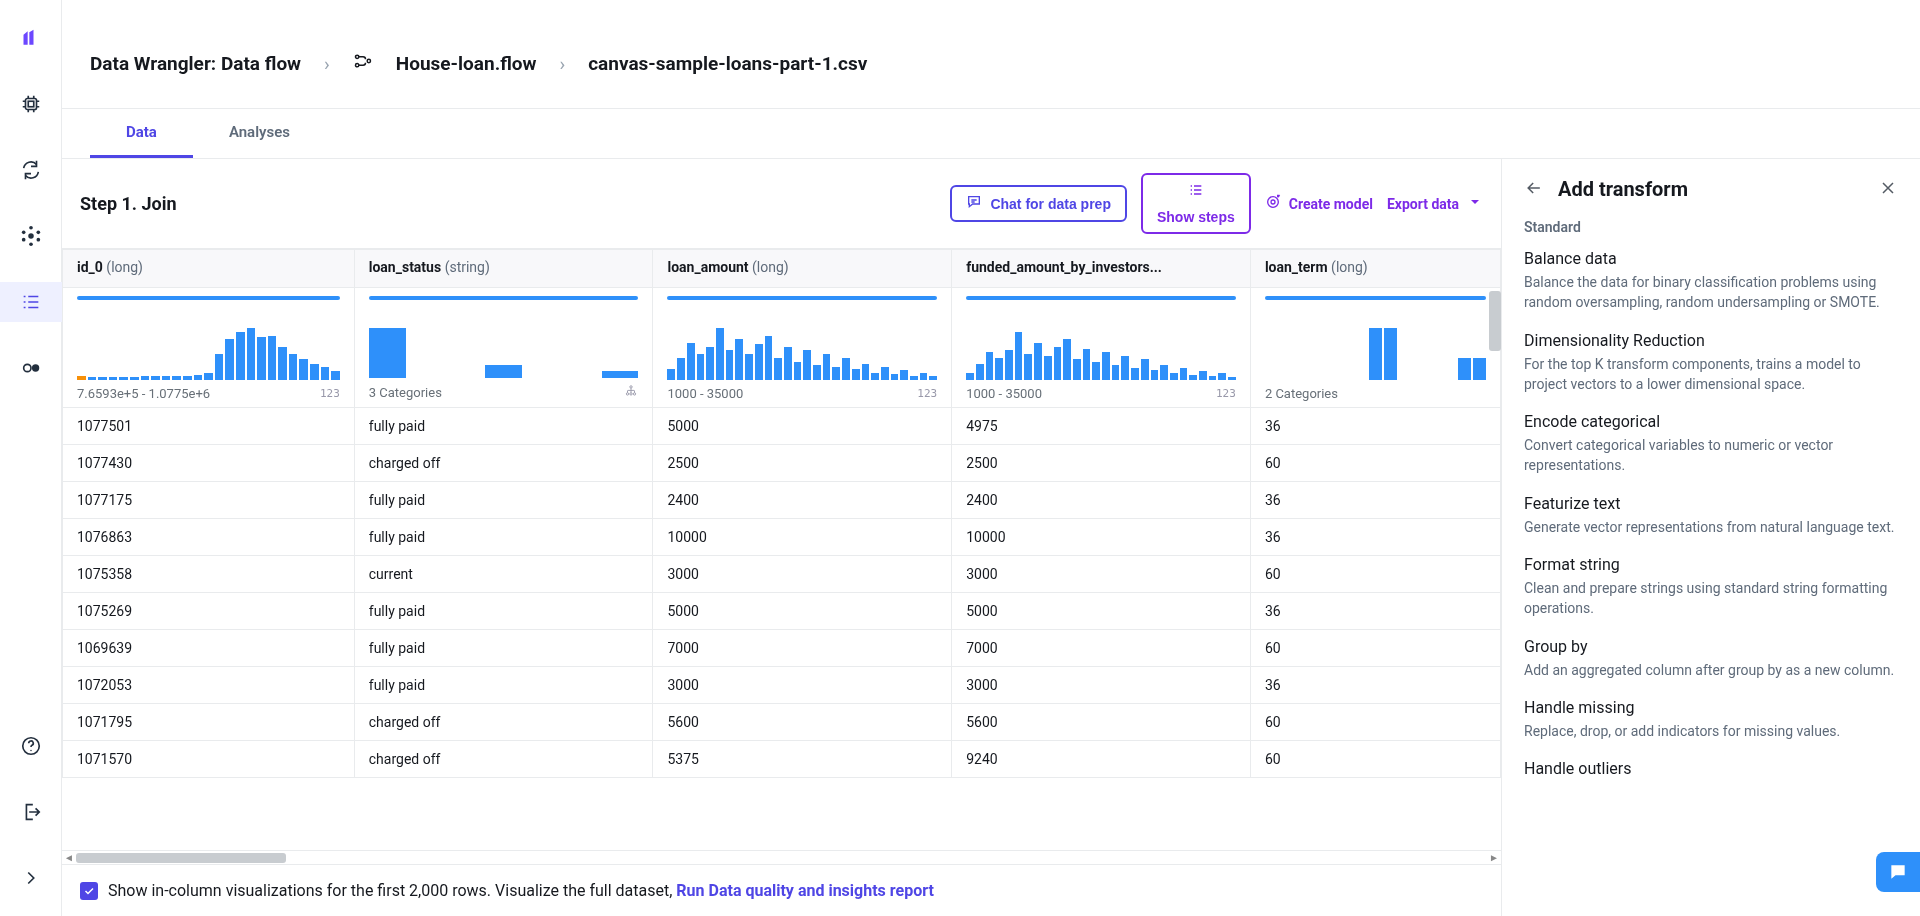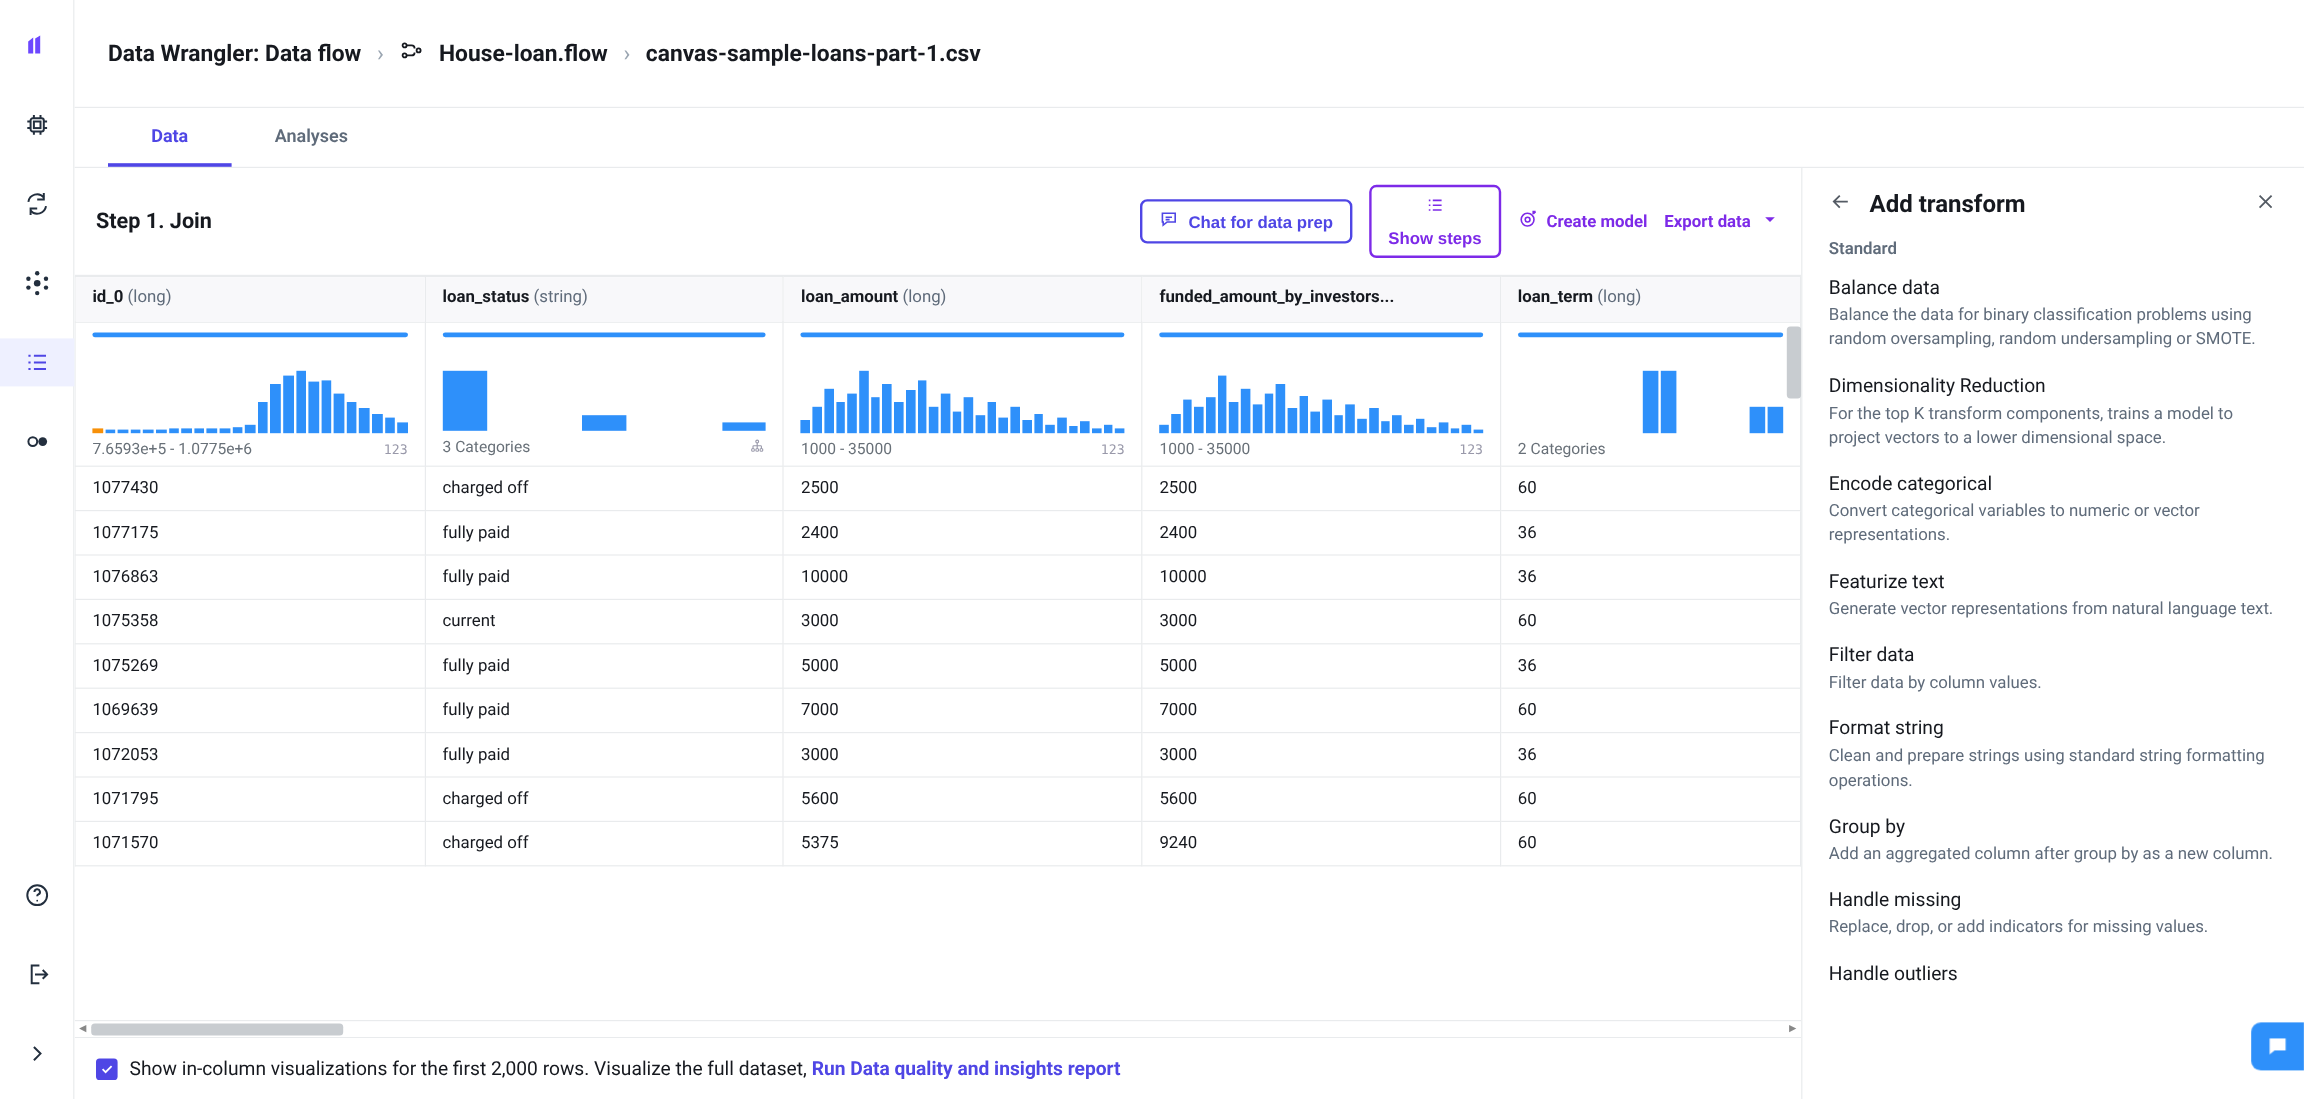--- a/index.html
+++ b/index.html
@@ -40,23 +40,24 @@
   .rail svg{width:22px;height:22px;stroke:currentColor;fill:none;stroke-width:1.8;}
   .rail-spacer{flex:1;}
   .rail-logo{color:#6c47ff;}
   .rail-logo svg{fill:currentColor;stroke:none;width:20px;height:20px;}
 
   
   .main{flex:1;display:flex;flex-direction:column;height:100vh;overflow:hidden;}
 
   
   .crumbs{
-    display:flex;align-items:center;gap:13px;
+    display:flex;align-items:center;gap:23px;
     padding:32px 28px;font-size:19px;font-weight:700;
     border-bottom:1px solid var(--border);
+    margin-top:19px;
   }
   .crumbs .sep{color:#9aa5b1;font-weight:400;}
   .crumbs svg{width:20px;height:20px;}
   .crumb{white-space:nowrap;}
 
   
   .tabs{display:flex;gap:0;padding:0 28px;border-bottom:1px solid var(--border);}
   .tab{padding:14px 36px;font-size:15px;color:var(--ink-muted);cursor:pointer;font-weight:600;}
   .tab.active{color:var(--accent);border-bottom:3px solid var(--accent);font-weight:700;}
 
@@ -444,20 +445,27 @@
                       <div class="bar" style="height:30%"></div>
                       <div class="bar" style="height:30%"></div>
                     </div>
       <div class="viz-foot">
                       <span>2 Categories</span>
                     </div>
     </div>
                 </td>
               </tr>
               <tr>
+                <td>1077501</td>
+                <td>fully paid</td>
+                <td>5000</td>
+                <td>4975</td>
+                <td>36</td>
+              </tr>
+              <tr>
                 <td>1077430</td>
                 <td>charged off</td>
                 <td>2500</td>
                 <td>2500</td>
                 <td>60</td>
               </tr>
               <tr>
                 <td>1077175</td>
                 <td>fully paid</td>
                 <td>2400</td>
@@ -559,24 +567,20 @@
           </div>
           <div class="xform">
             <div class="xform-title">Encode categorical</div>
                <div class="xform-desc">Convert categorical variables to numeric or vector representations.</div>
           </div>
           <div class="xform">
             <div class="xform-title">Featurize text</div>
                <div class="xform-desc">Generate vector representations from natural language text.</div>
           </div>
           <div class="xform">
-            <div class="xform-title">Filter data</div>
-               <div class="xform-desc">Filter data by column values.</div>
-          </div>
-          <div class="xform">
             <div class="xform-title">Format string</div>
                <div class="xform-desc">Clean and prepare strings using standard string formatting operations.</div>
           </div>
           <div class="xform">
             <div class="xform-title">Group by</div>
                <div class="xform-desc">Add an aggregated column after group by as a new column.</div>
           </div>
           <div class="xform">
             <div class="xform-title">Handle missing</div>
                <div class="xform-desc">Replace, drop, or add indicators for missing values.</div>

